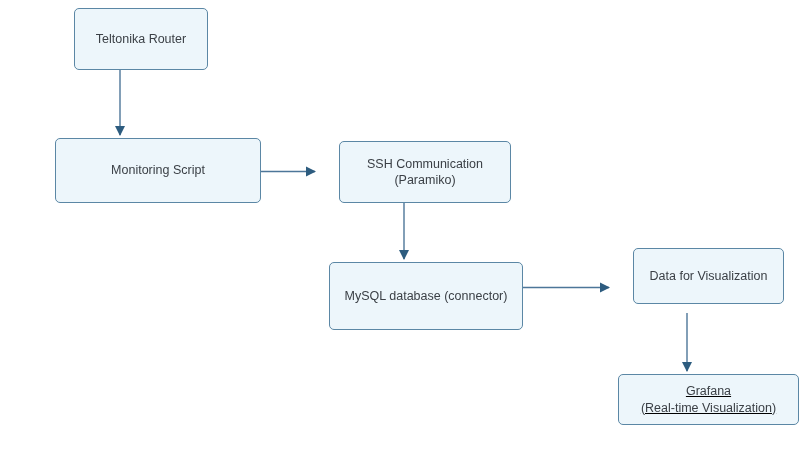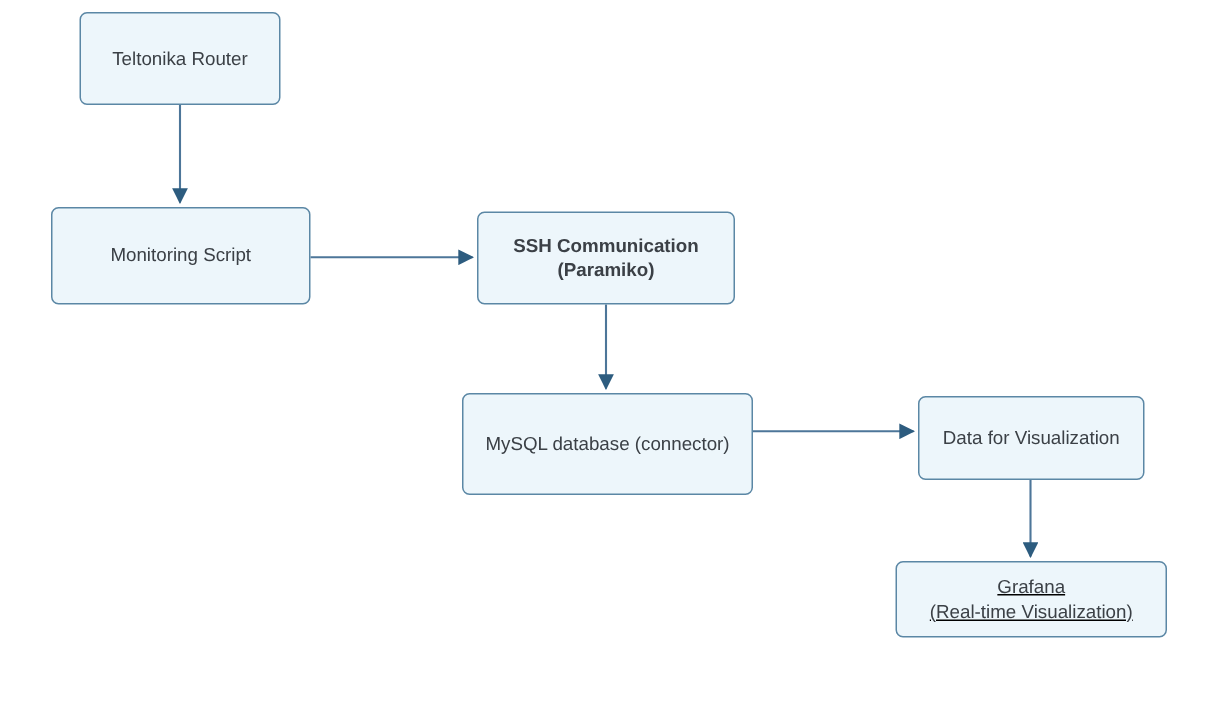--- a/index.html
+++ b/index.html
@@ -26,34 +26,35 @@
   .node {
     position: absolute;
     box-sizing: border-box;
     background: var(--node-fill, #edf6fb);
     border: 1.5px solid var(--node-border, #5b87a5);
     border-radius: 5px;
     display: flex;
     align-items: center;
     justify-content: center;
     text-align: center;
+    margin-left: 21px;
   }
   .node-label {
     color: var(--text, #3b4046);
     font-size: 12.5px;
     line-height: 1.3;
     white-space: pre-line;
     padding: 2px 6px;
   }
   
   #node-teltonika-router       { left: 53px;  top: 8px;   width: 134px; height: 62px; }
-  #node-monitoring-script      { left: 34px;  top: 138px; width: 173px; height: 65px; }
-  #node-ssh-communication      { left: 318px; top: 141px; width: 172px; height: 62px; font-weight: bold; }
+  #node-monitoring-script      { left: 34px;  top: 138px; width: 206px; height: 65px; }
+  #node-ssh-communication      { left: 318px; top: 141px; width: 172px; height: 62px; }
   #node-mysql-database         { left: 308px; top: 262px; width: 194px; height: 68px; }
-  #node-data-for-visualization { left: 612px; top: 264px; width: 151px; height: 56px; }
+  #node-data-for-visualization { left: 612px; top: 248px; width: 151px; height: 56px; }
   #node-grafana                { left: 597px; top: 374px; width: 181px; height: 51px; text-decoration: underline; }
 
   .edge-line {
     stroke: var(--arrow-line, #4d7699);
     stroke-width: 1.4;
     fill: none;
   }
 </style>
 </head>
 <body>

